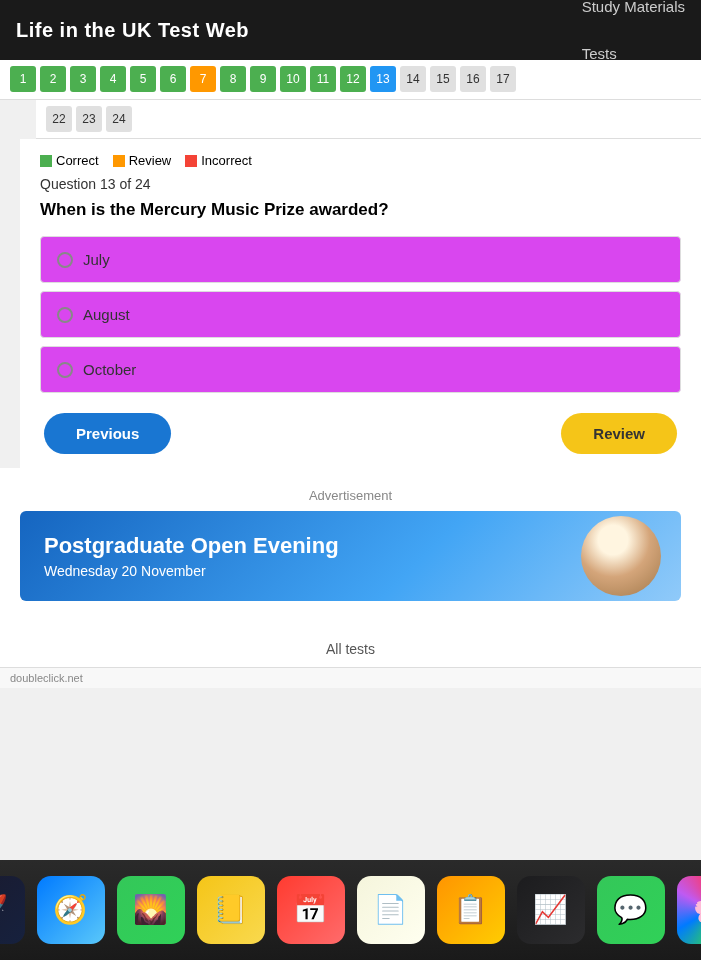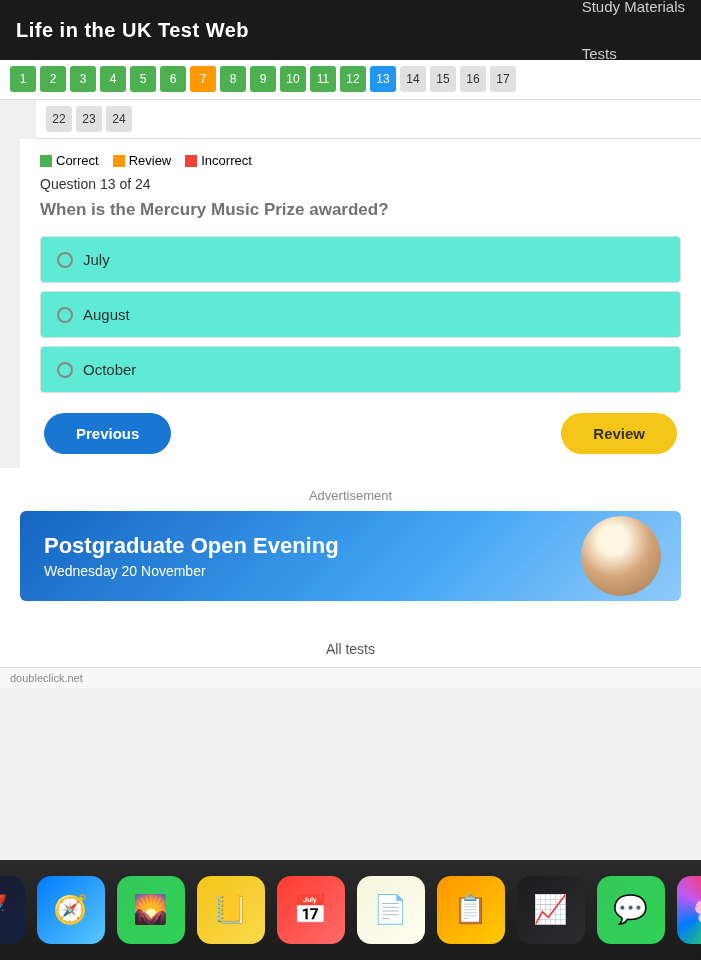--- a/index.html
+++ b/index.html
@@ -109,35 +109,35 @@
 
     
     .question-info {
       font-size: 14px;
       color: #333;
       margin-bottom: 8px;
     }
     .question-text {
       font-size: 17px;
       font-weight: 600;
-      color: #737373;
+      color: #000000;
       margin-bottom: 16px;
     }
 
     
     .option {
       border: 1px solid #ddd;
       border-radius: 4px;
       padding: 14px 16px;
       margin-bottom: 8px;
       display: flex;
       align-items: center;
       gap: 10px;
       cursor: pointer;
-      background: #5eead4;
+      background: #d946ef;
       font-size: 15px;
       color: #333;
     }
     .option-radio {
       width: 16px;
       height: 16px;
       border-radius: 50%;
       border: 2px solid #888;
       display: inline-block;
       flex-shrink: 0;

